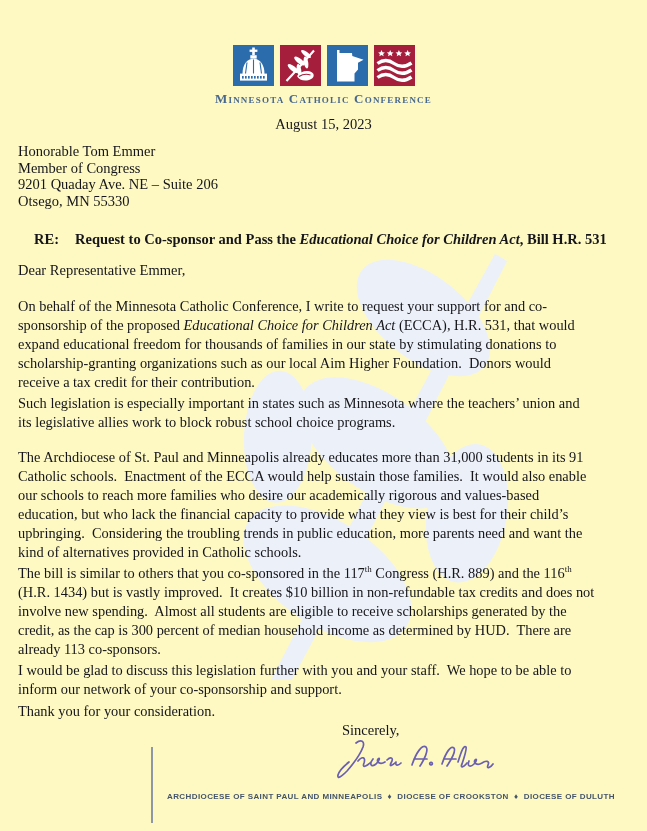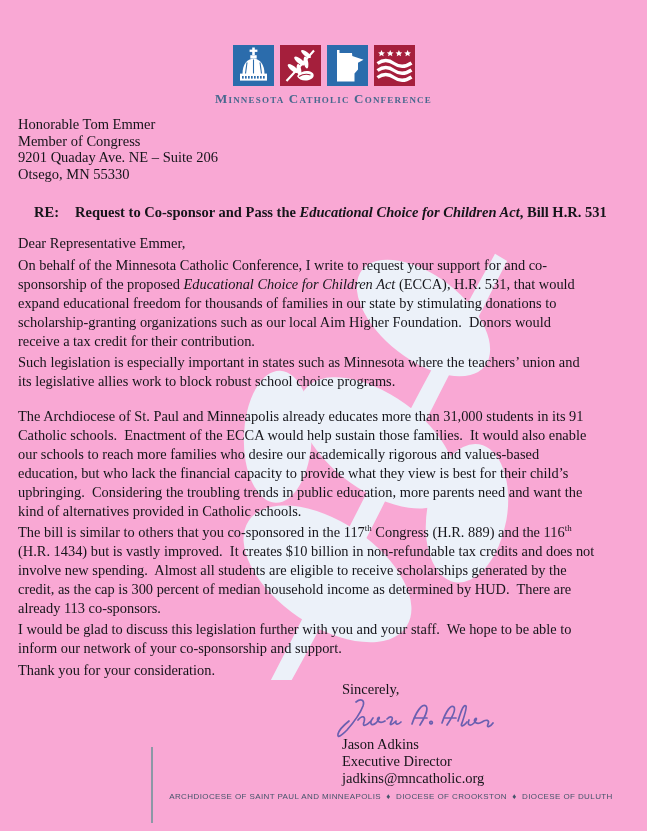--- a/index.html
+++ b/index.html
@@ -1,20 +1,20 @@
 <!DOCTYPE html>
 <html><head>
 <meta charset="utf-8">
 <style>
   * { margin:0; padding:0; box-sizing:border-box; }
   html,body { background:#ffffff; }
   body { width:647px; height:831px; position:relative; overflow:hidden;
          font-family:"Liberation Serif", serif; color:#15151a; }
 
-  .page { position:relative; width:647px; height:831px; background:#f9a8d4; }
+  .page { position:relative; width:647px; height:831px; background:#fef9c3; }
 
   
   .watermark { position:absolute; left:150px; top:230px; width:440px; height:450px;
                z-index:0; pointer-events:none; }
 
   .content { position:relative; z-index:1; }
 
   
   .letterhead { padding-top:45px; text-align:center; }
   .logo-tiles { display:inline-flex; gap:6px; vertical-align:top; }
@@ -22,21 +22,21 @@
   .org-name { margin-top:5px; font-size:13px; line-height:15px; letter-spacing:1.2px;
               font-variant:small-caps; font-weight:bold; color:#47688E; }
   .date-line { margin-top:9px; font-size:14.5px; line-height:18px; text-align:center; }
 
   
   .letter-body { padding-left:18px; width:616px; }
   .recipient { margin-top:10px; font-size:14.5px; line-height:16.5px; }
   .subject { margin-top:21px; font-size:14.5px; line-height:18px; font-weight:bold; white-space:pre-wrap; }
   .subject .re-label { display:inline-block; width:57px;text-align:center; }
   .salutation { margin-top:13px; font-size:14.5px; line-height:19px; }
-  .para { margin-top:3px; font-size:14.4px; line-height:19px; width:578px;
+  .para { margin-top:17px; font-size:14.4px; line-height:19px; width:578px;
           white-space:pre-wrap; text-align:left; }
   .para.p2 { margin-top:2px; }
   .para.p3 { margin-top:16px; }
   .para.p4 { margin-top:2px; }
   .para.p5 { margin-top:2px; }
   .para.p6 { margin-top:3px; }
   .italic { font-style:italic; }
   sup { font-size:0.62em; line-height:0; vertical-align:super;margin-top:16px; }
 
   
@@ -46,21 +46,21 @@
 
   
   .footer-left { position:absolute; left:18px; top:749px; width:125px; text-align:right;
                  font-family:"Liberation Sans", sans-serif; font-size:9px; line-height:11px;
                  color:#5A6372; font-weight:bold; z-index:1; }
   .footer-left .gap { height:9px; }
   .footer-rule { position:absolute; left:151px; top:747px; width:2px; height:76px;
                  background:#8C98A6; z-index:1; }
   .footer-dioceses { position:absolute; left:160px; right:25px; top:772px; text-align:center;
                      font-family:"Liberation Sans", sans-serif; font-size:8px; line-height:10px;
-                     letter-spacing:0.4px; color:#44546A; font-weight:normal; white-space:pre; z-index:1; }
+                     letter-spacing:0.4px; color:#44546A; font-weight:bold; white-space:pre; z-index:1; }
 </style>
 </head>
 <body>
 
 <div class="page">
 
   <svg class="watermark" viewBox="0 0 440 450" aria-hidden="true">
     <g fill="#ECF1F9" transform="rotate(-14 220 225)">
       <ellipse cx="150" cy="330" rx="52" ry="95" transform="rotate(-42 150 330)"></ellipse>
       <ellipse cx="230" cy="215" rx="48" ry="90" transform="rotate(-40 230 215)"></ellipse>
@@ -131,20 +131,21 @@
           </g>
           <g stroke="#ffffff" stroke-width="3.4" fill="none">
             <path d="M3.5,18.5 C9,14.5 14.5,14.5 20,18.5 C25.5,22.5 31,22.5 37.5,18"></path>
             <path d="M3.5,25.5 C9,21.5 14.5,21.5 20,25.5 C25.5,29.5 31,29.5 37.5,25"></path>
             <path d="M3.5,32.5 C9,28.5 14.5,28.5 20,32.5 C25.5,36.5 31,36.5 37.5,32"></path>
           </g>
         </svg>
       </div>
 
       <div class="org-name">Minnesota Catholic Conference</div>
+      <div class="date-line">August 15, 2023</div>
     </div>
 
     <div class="letter-body">
 
       <div class="recipient">
         <div>Honorable Tom Emmer</div>
         <div>Member of Congress</div>
         <div>9201 Quaday Ave. NE – Suite 206</div>
         <div>Otsego, MN 55330</div>
       </div>
@@ -173,25 +174,20 @@
             <path d="M22,8 C27,4 31,6 29,12 C26,20 20,28 13,36 C8,41 3,45 4,40 C5,36 10,31 15,27"></path>
             <path d="M24,26 C28,21 32,22 30,28 C28,33 32,32 37,27 M39,24 C35,29 37,33 42,29 C46,25 46,22 44,24 C42,27 46,30 51,27 M53,25 C57,21 60,23 57,28 C55,32 58,31 62,27 C61,31 64,31 67,28"></path>
             <path d="M78,30 C82,18 88,9 92,12 C95,15 90,25 86,31 M80,24 L93,24 M97,30 a1.3,1.3 0 1 1 0.1,0"></path>
             <path d="M108,29 C112,17 117,10 120,13 C122,16 117,25 113,31 M110,24 L122,24"></path>
             <path d="M124,27 C128,14 130,10 132,12 C133,14 130,23 128,29 C126,33 129,33 133,28"></path>
             <path d="M135,26 C133,31 136,33 140,29 C143,26 143,23 141,25 C139,28 143,31 148,28 C152,25 156,26 154,30 C152,35 157,32 159,29"></path>
           </g>
         </svg>
       </div>
 
-      <div class="closing-block">
-        <div>Jason Adkins</div>
-        <div>Executive Director</div>
-        <div>jadkins@mncatholic.org</div>
-      </div>
     </div>
   </div>
 
 
   <div class="footer-rule"></div>
 
   <div class="footer-dioceses">
     <div>ARCHDIOCESE OF SAINT PAUL AND MINNEAPOLIS  ♦  DIOCESE OF CROOKSTON  ♦  DIOCESE OF DULUTH</div>
     
   </div>

